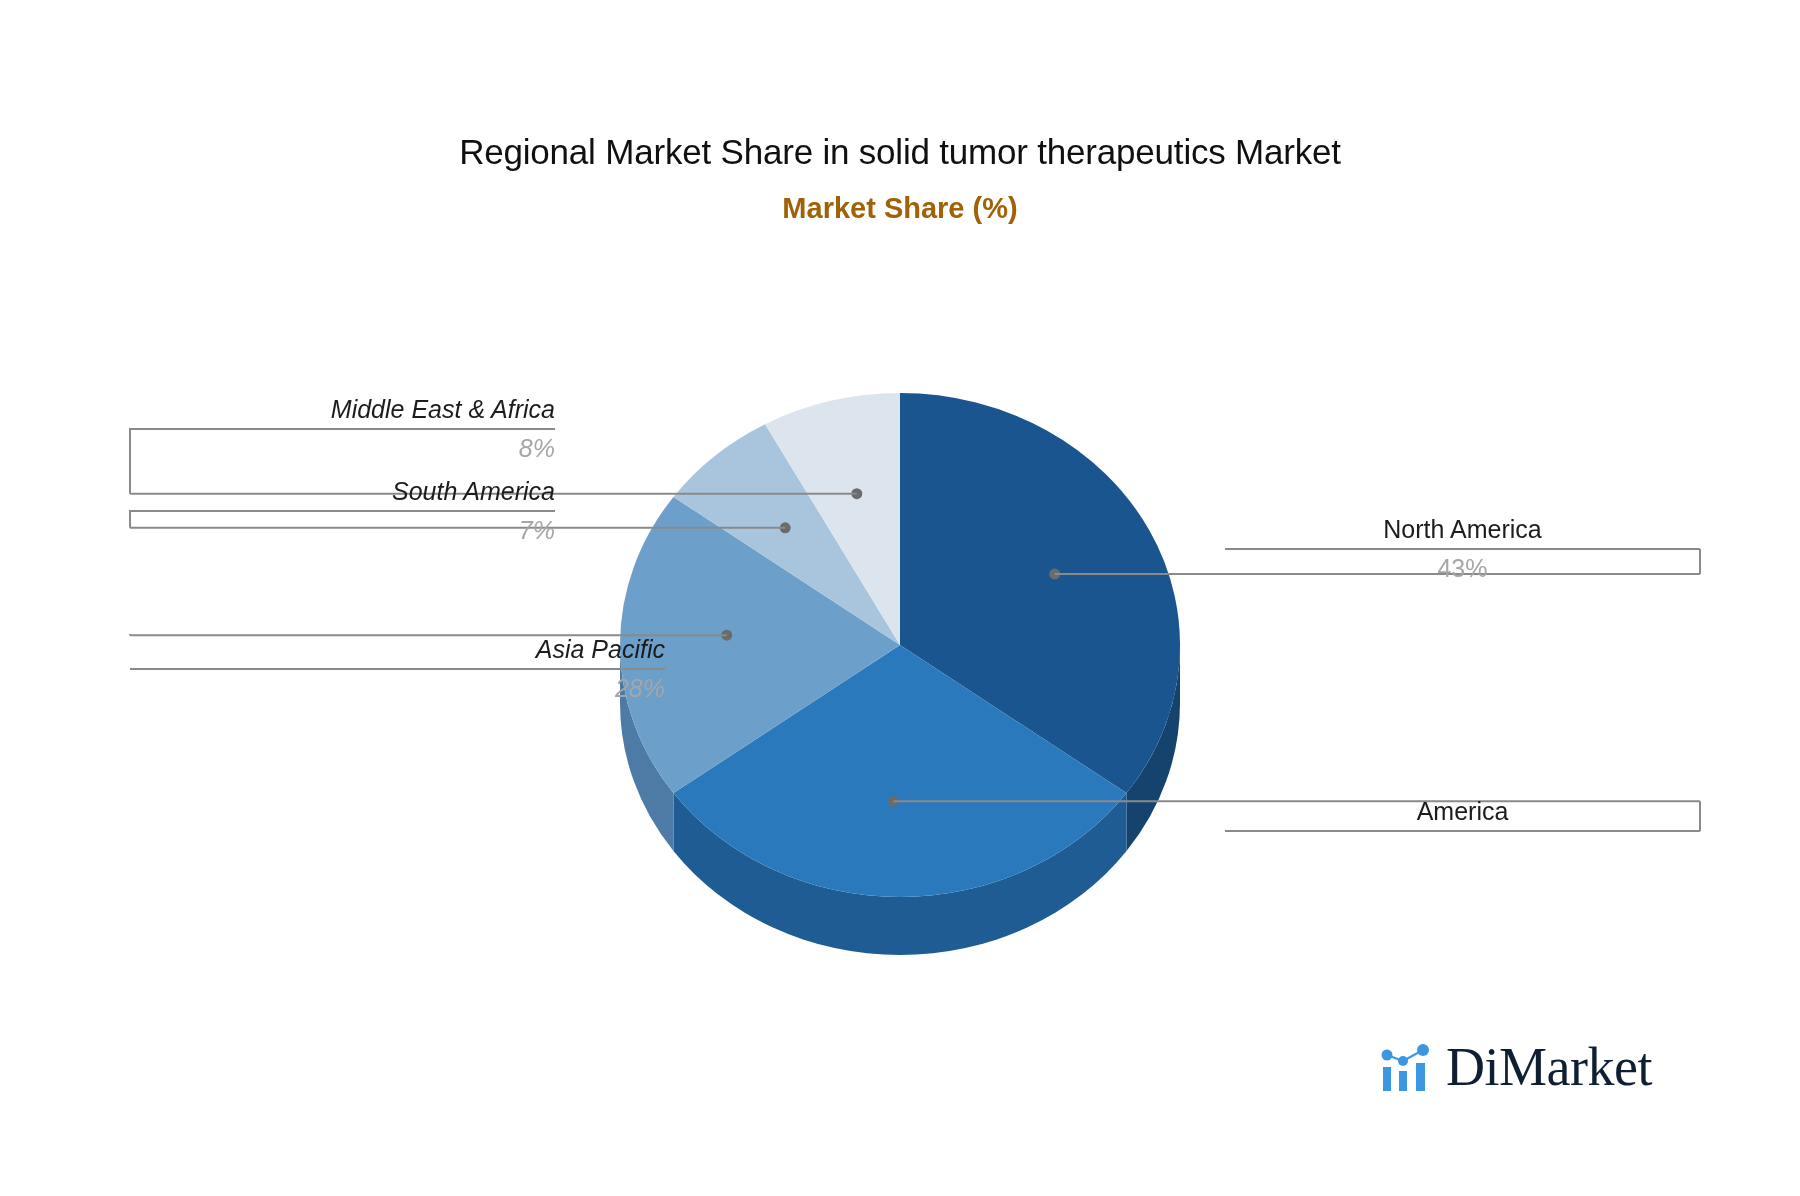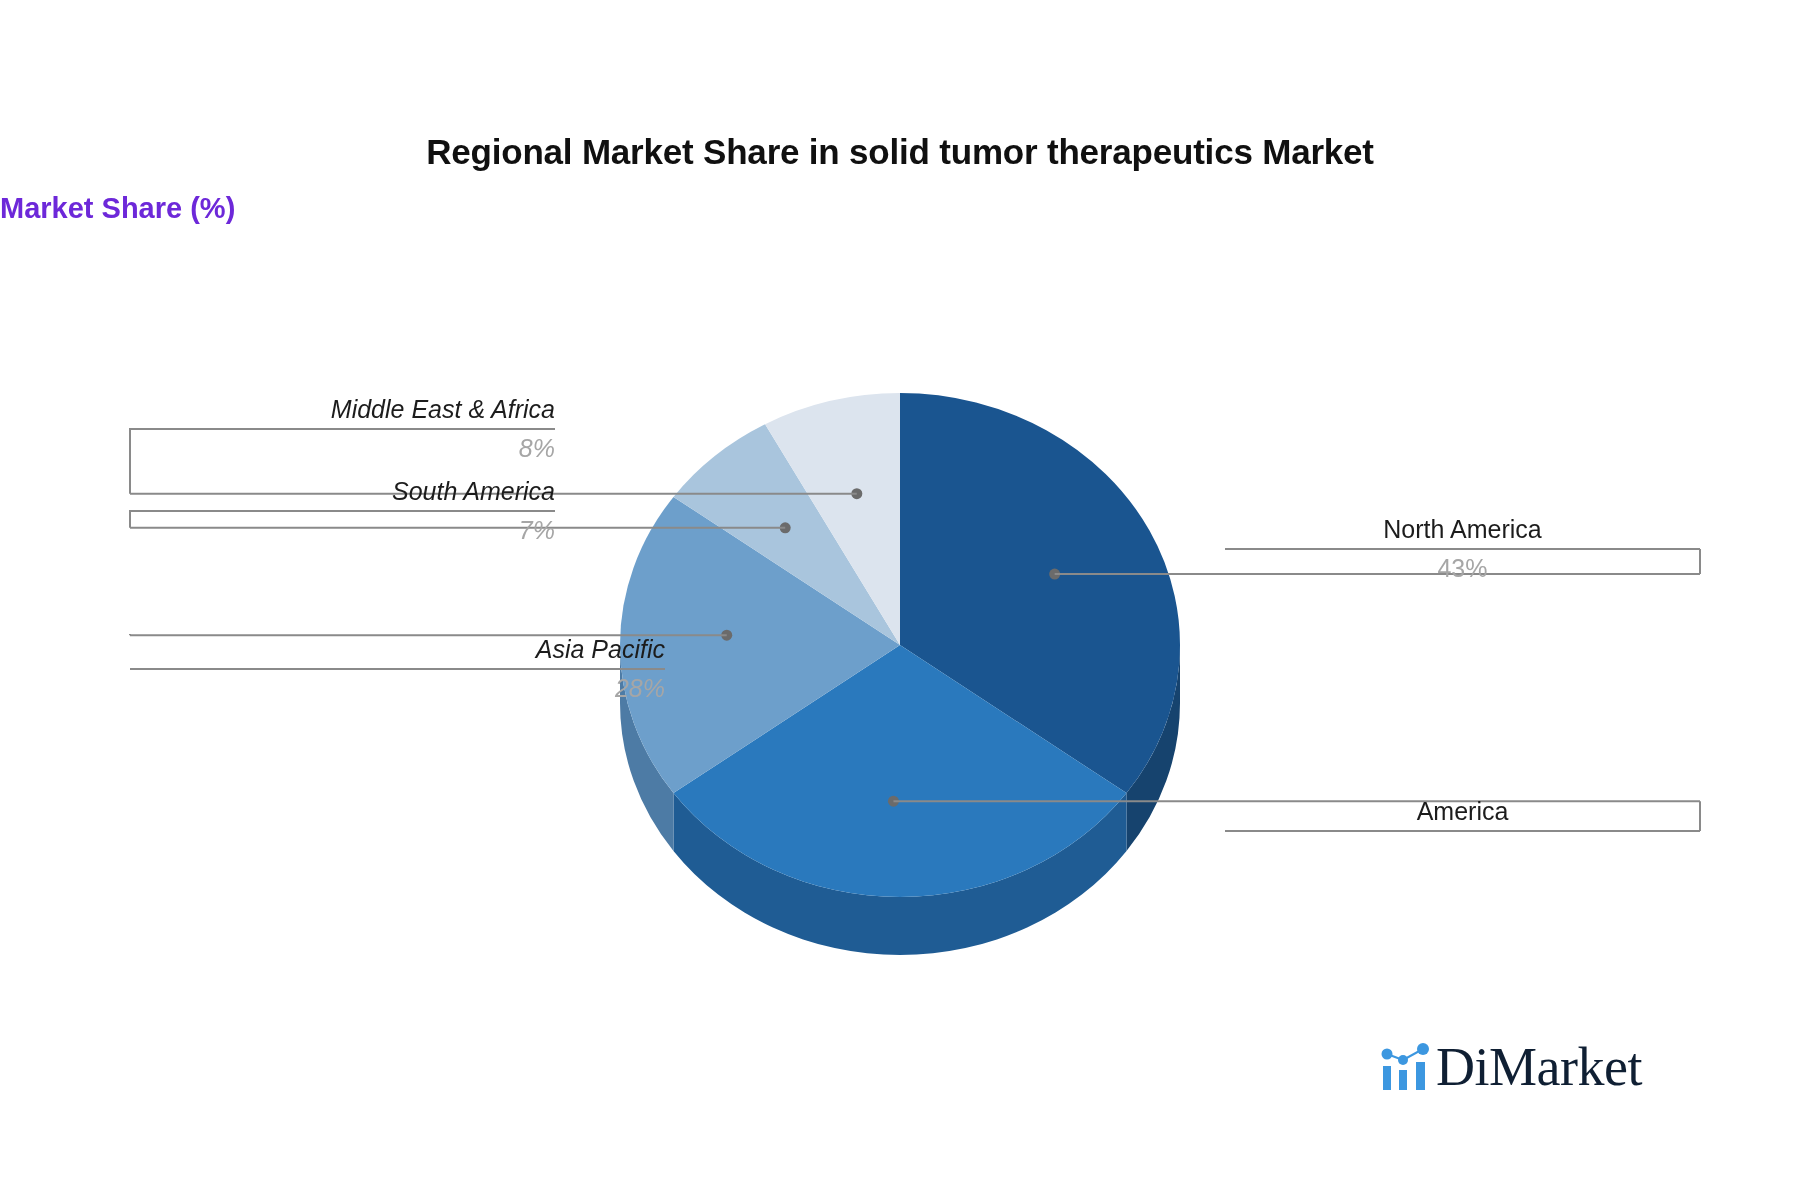--- a/index.html
+++ b/index.html
@@ -22,34 +22,34 @@
     height: 1196px;
   }
 
   .title {
     position: absolute;
     top: 132px;
     left: 0;
     width: 1800px;
     text-align: center;
     font-size: 35px;
-    font-weight: bold;
+    font-weight: normal;
     color: #101010;
     letter-spacing: -0.2px;
   }
 
   .subtitle {
     position: absolute;
     top: 192px;
     left: 0;
     width: 1800px;
-    text-align: left;
+    text-align: center;
     font-size: 29px;
     font-weight: bold;
-    color: #6d28d9;
+    color: #a16207;
   }
 
   
   .label-block {
     position: absolute;
   }
   .label-block .lbl-name {
     font-size: 25px;
     color: #1c1c1c;
     line-height: 34px;
@@ -70,22 +70,22 @@
   .label-block.left  .lbl-val { text-align: right; font-style: italic; }
   .label-block.right .lbl-name,
   .label-block.right .lbl-val { text-align: center; }
 
   
   .logo {
     position: absolute;
     left: 1378px;
     top: 1040px;
     display: flex;
-    align-items: flex-start;
-    gap: 0;
+    align-items: center;
+    gap: 10px;
   }
   .logo-mark { width: 58px; height: 52px; display: block; }
   .logo-word {
     font-family: "Liberation Serif", serif;
     font-size: 54px;
     color: #0f1f33;
     letter-spacing: -0.5px;
     line-height: 54px;
   }
 </style>

